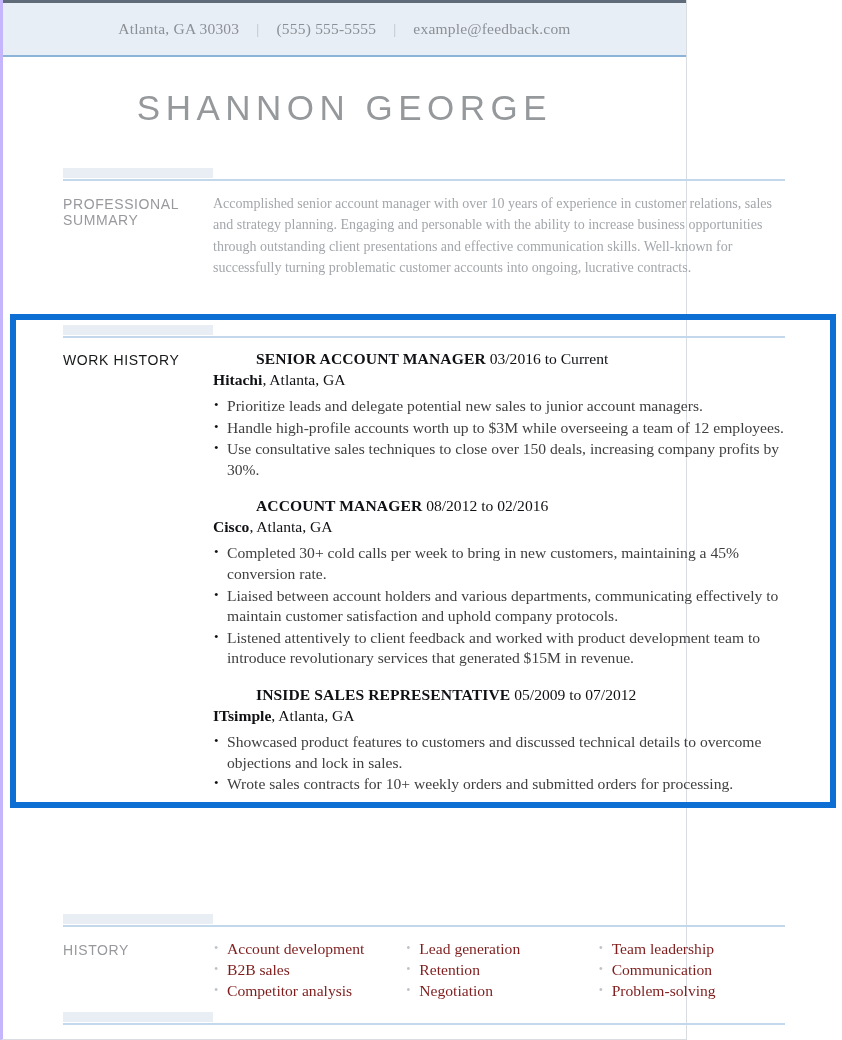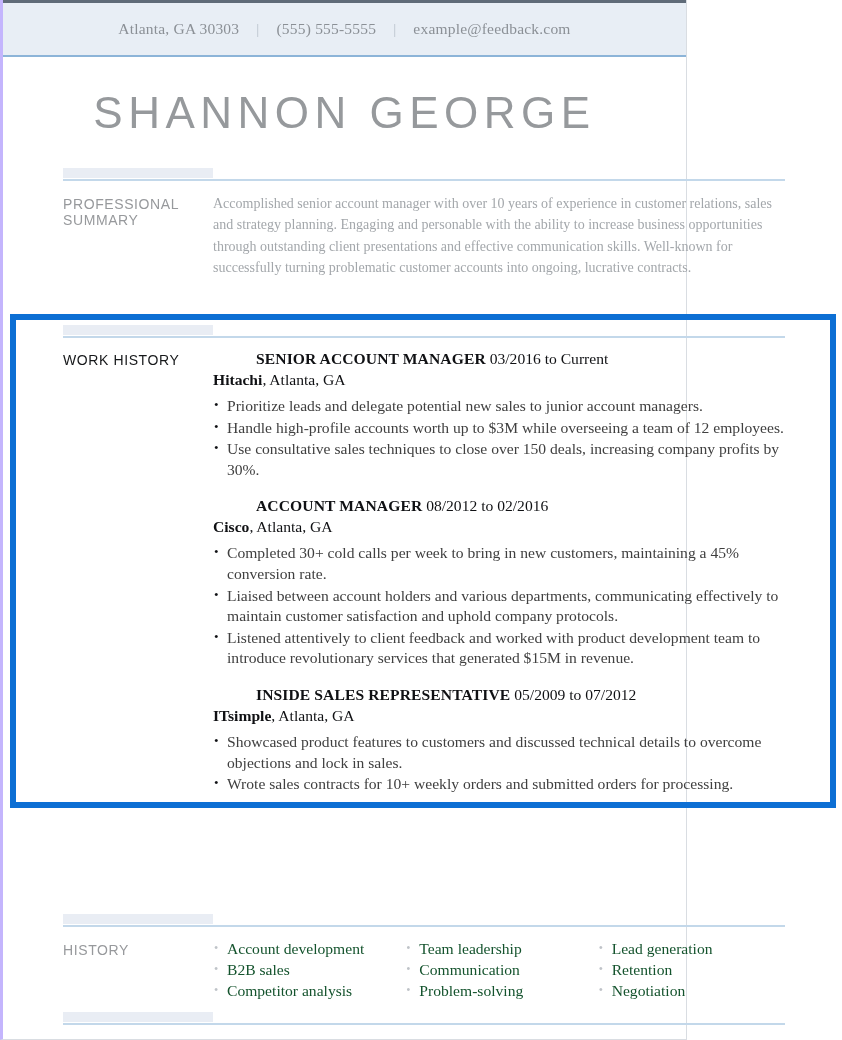--- a/index.html
+++ b/index.html
@@ -55,21 +55,21 @@
     font-size: 15px;
   }
 
   
   .name {
     position: absolute;
     left: 0; top: 88px;
     width: 100%;
     text-align: center;
     font-family: "Liberation Sans", sans-serif;
-    font-size: 44px;
+    font-size: 35px;
     font-weight: 300;
     letter-spacing: 5.5px;
     color: #96999c;
   }
 
   
   .section { position: absolute; left: 0; width: 842px; }
 
   .divider {
     position: relative;
@@ -170,21 +170,21 @@
   ul.skill-list {
     list-style: none;
     margin: 0;
     padding: 0;
   }
   ul.skill-list li {
     position: relative;
     padding-left: 14px;
     font-size: 15.6px;
     line-height: 20.8px;
-    color: #14532d;
+    color: #7f1d1d;
   }
   ul.skill-list li::before {
     content: "•";
     position: absolute;
     left: 1px;
     top: -1px;
     font-size: 12px;
     color: #bfc3c8;
   }
 
@@ -296,30 +296,30 @@
         <div class="skills-cols" id="skills-cols">
             <div class="skills-col">
               <ul class="skill-list">
                 <li>Account development</li>
                 <li>B2B sales</li>
                 <li>Competitor analysis</li>
               </ul>
             </div>
             <div class="skills-col">
               <ul class="skill-list">
-                <li>Team leadership</li>
-                <li>Communication</li>
-                <li>Problem-solving</li>
+                <li>Lead generation</li>
+                <li>Retention</li>
+                <li>Negotiation</li>
               </ul>
             </div>
             <div class="skills-col">
               <ul class="skill-list">
-                <li>Lead generation</li>
-                <li>Retention</li>
-                <li>Negotiation</li>
+                <li>Team leadership</li>
+                <li>Communication</li>
+                <li>Problem-solving</li>
               </ul>
             </div>
           </div>
       </div>
     </div>
   </div>
 
   <div class="section" id="sec-edu">
     <div class="divider">
       <div class="block"></div>

